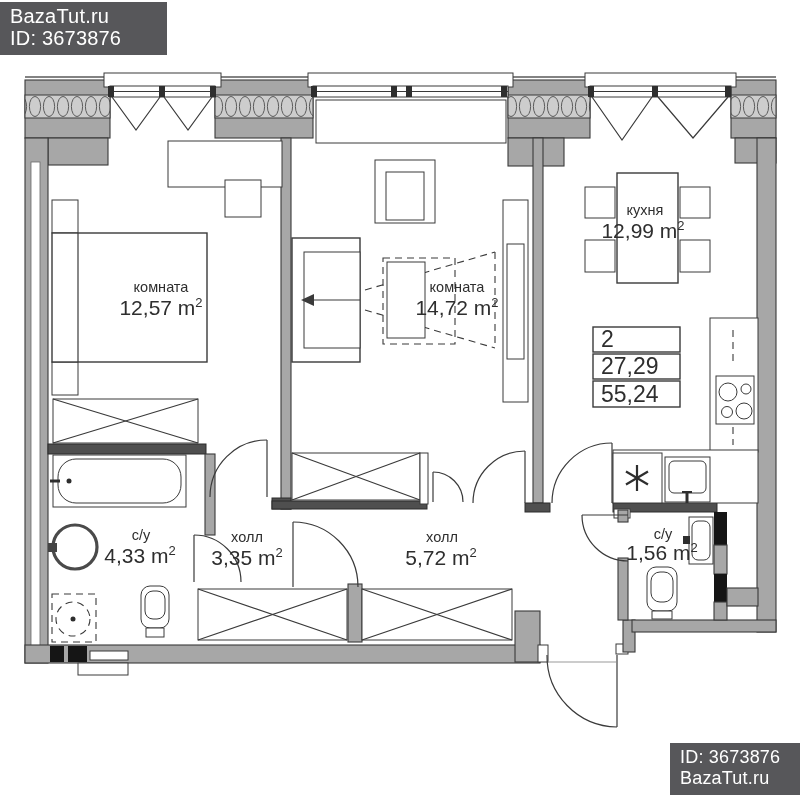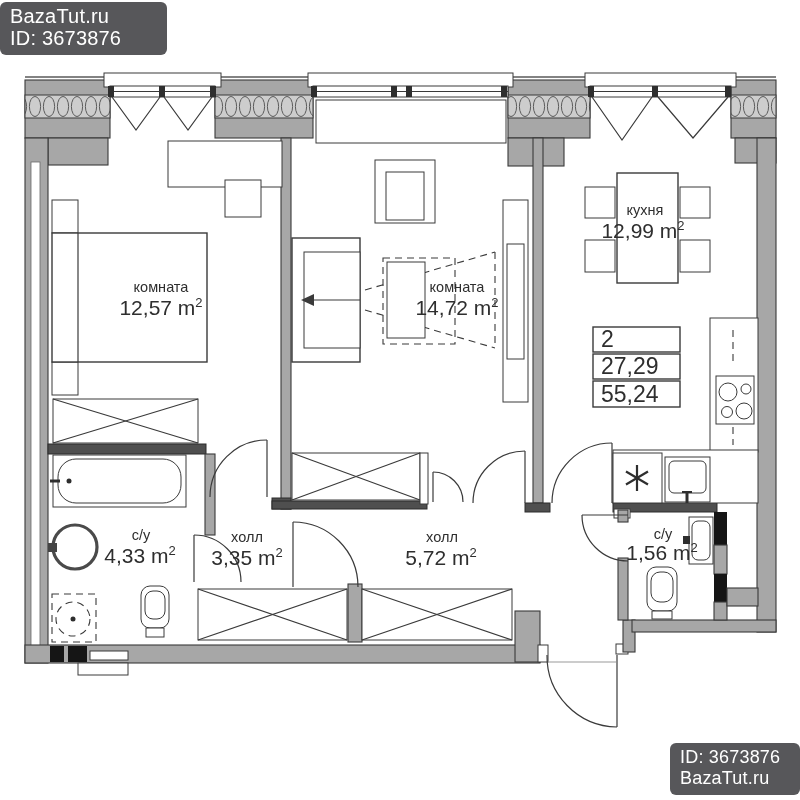--- a/index.html
+++ b/index.html
@@ -1,19 +1,19 @@
 <!DOCTYPE html>
 <html><head>
 <meta charset="utf-8">
 <style>
   html,body{margin:0;padding:0;background:#fff;}
   .stage{position:relative;width:800px;height:800px;background:#ffffff;overflow:hidden;
          font-family:"Liberation Sans",sans-serif;}
   .badge{position:absolute;background:#57575a;color:#ffffff;padding:3px 12px 6px 10px;
-         font-size:20px;line-height:22px;letter-spacing:.2px;border-radius:6px;}
+         font-size:20px;line-height:22px;letter-spacing:.2px;}
   .badge.tl{left:0;top:2px;min-width:145px;}
   .badge.br{right:0;top:743px;min-width:112px;font-size:18px;line-height:21px;padding:4px 8px 6px 10px;}
   svg{position:absolute;left:0;top:0;}
   
   .w   {fill:#a7a7a7;stroke:#3a3a3a;stroke-width:1.1;}
   .wd  {fill:#4f4f4f;stroke:#2c2c2c;stroke-width:1;}
   .blk {fill:#151515;stroke:none;}
   .hat {fill:url(#ins);stroke:#3a3a3a;stroke-width:1;}
   .f   {fill:#ffffff;stroke:#3a3a3a;stroke-width:1.4;}
   .f2  {fill:#ffffff;stroke:#3a3a3a;stroke-width:1;}

